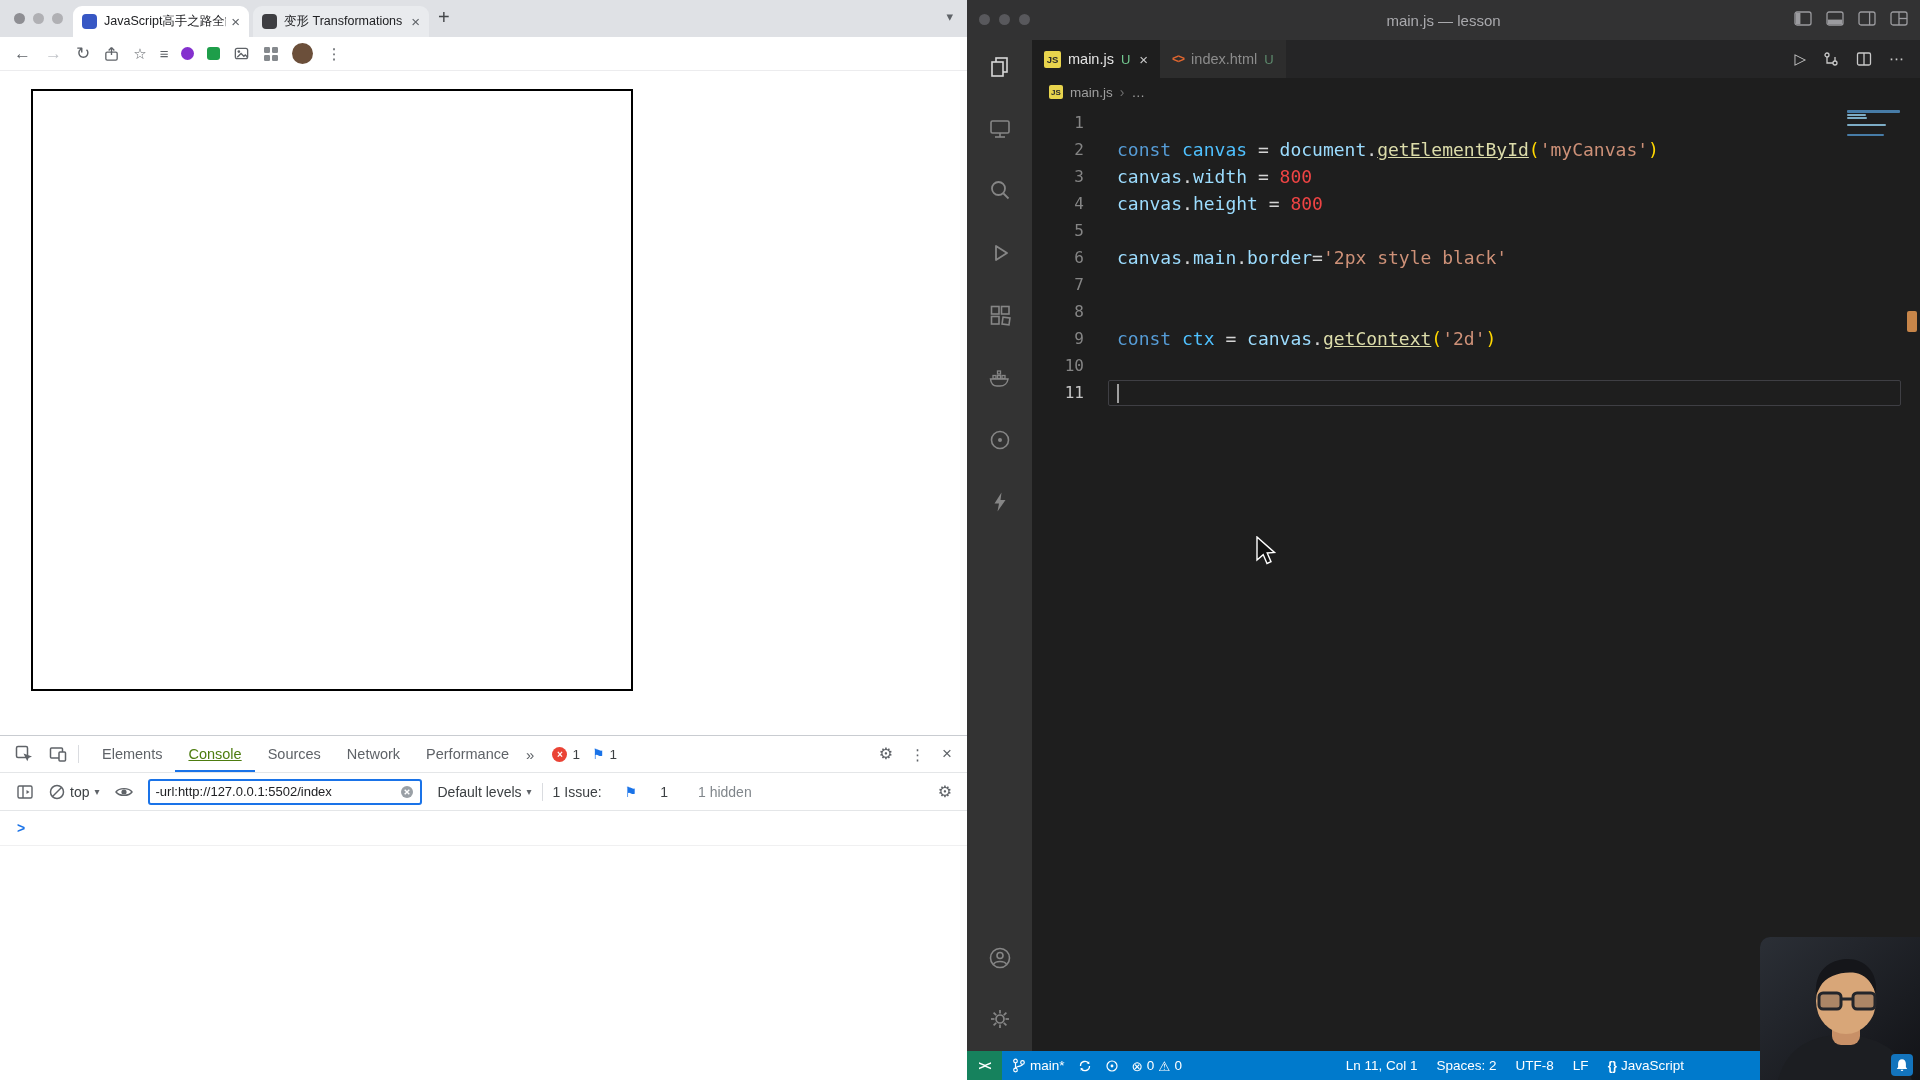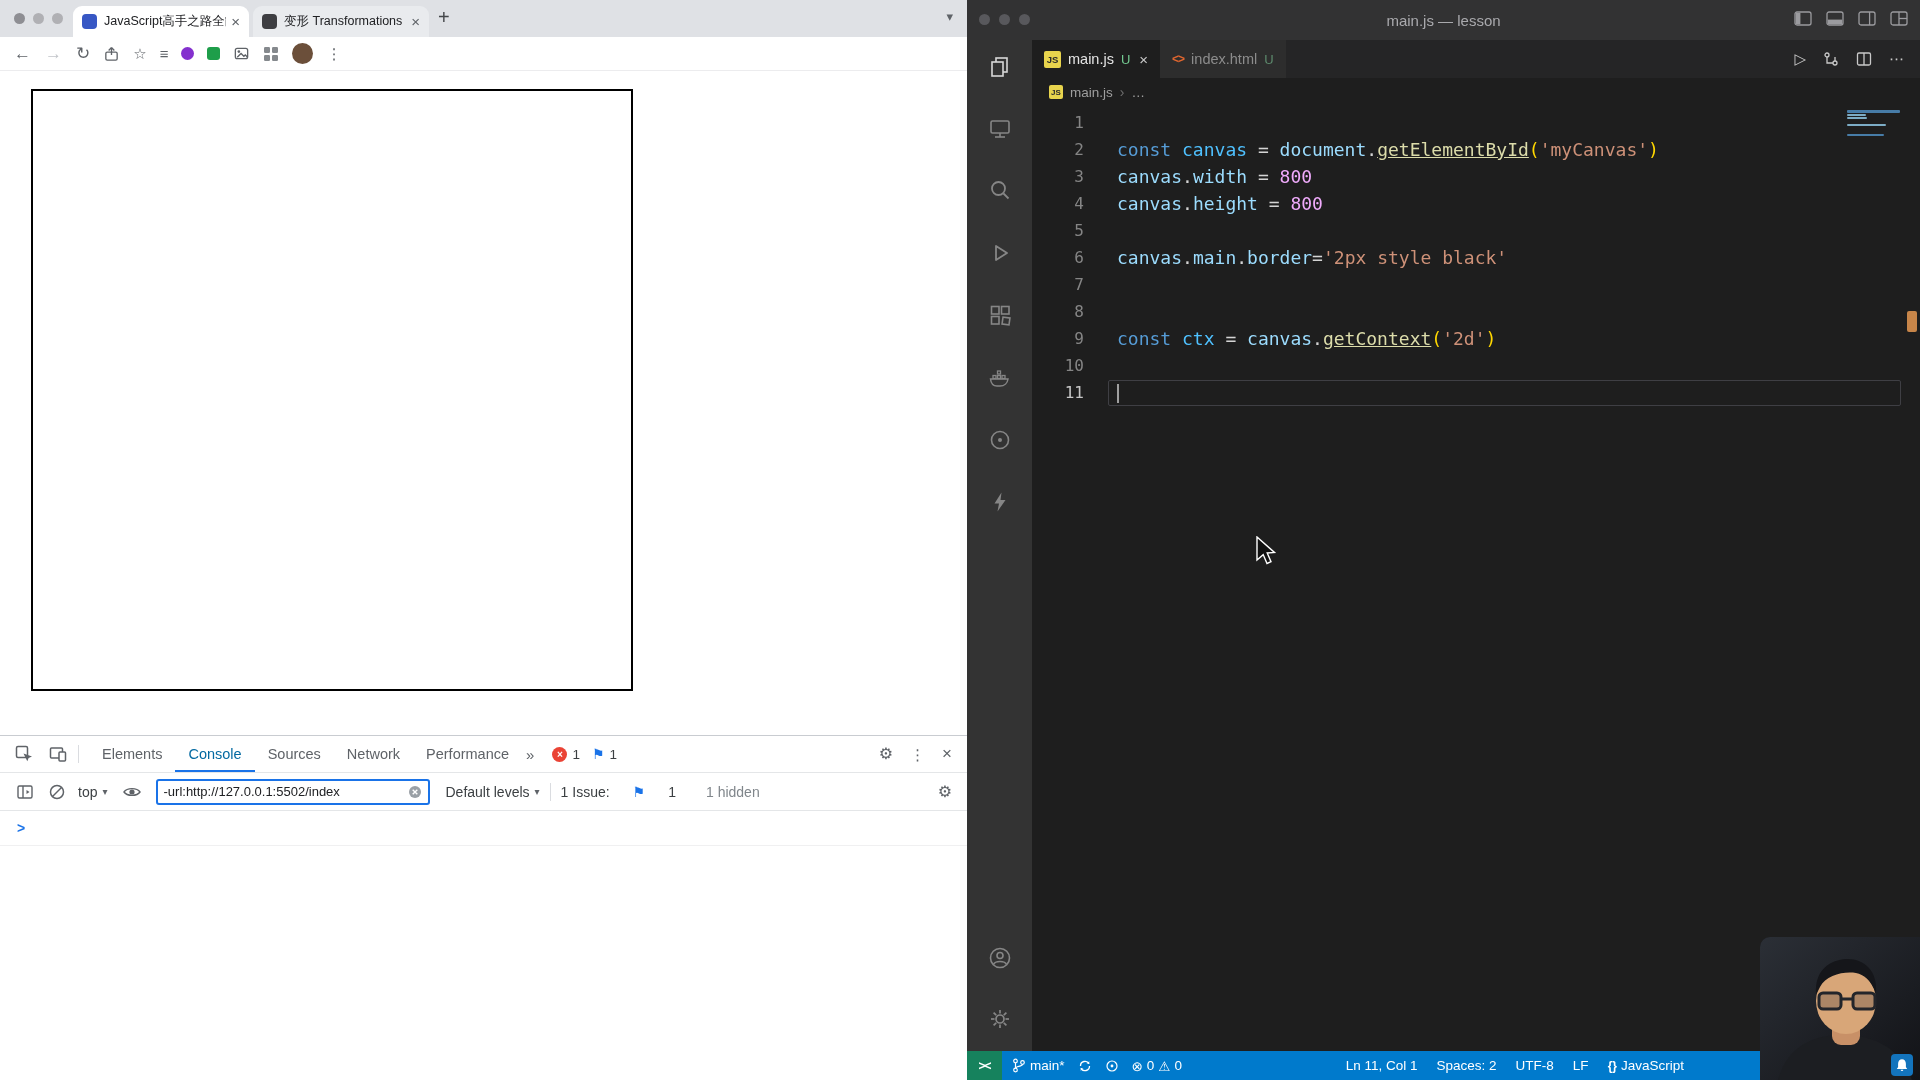--- a/index.html
+++ b/index.html
@@ -33,30 +33,30 @@
   .glyph{font-size:15px;line-height:1;}
 
   .c-page{position:absolute;left:0;top:71px;width:967px;height:664px;background:#fff;}
   .canvas-box{position:absolute;left:31px;top:18px;width:598px;height:598px;border:2px solid #000;background:#fff;}
 
   .devtools{position:absolute;left:0;top:735px;width:967px;height:345px;background:#fff;border-top:1px solid #c9ccd1;box-sizing:border-box;color:#3c4043;}
   .dt-tabs{height:36px;display:flex;align-items:center;border-bottom:1px solid #e4e6e8;font-size:14.5px;color:#5f6368;}
   .dt-itool{margin-left:14px;display:flex;align-items:center;}
   .dt-sep{width:1px;height:18px;background:#dadce0;margin:0 10px;}
   .dt-tab{padding:0 13px;height:36px;display:flex;align-items:center;box-sizing:border-box;}
-  .dt-tab.active{color:#0369a1;box-shadow:inset 0 -2px 0 #1a73e8;}
+  .dt-tab.active{color:#4d7c0f;box-shadow:inset 0 -2px 0 #1a73e8;text-decoration:underline;}
   .dt-more{margin:0 6px 0 4px;font-size:15px;}
   .badge{display:flex;align-items:center;gap:5px;margin-left:12px;font-size:13.5px;color:#3c4043;}
   .err-dot{width:15px;height:15px;border-radius:50%;background:#ea4335;color:#fff;font-size:10px;display:flex;align-items:center;justify-content:center;font-weight:bold;}
   .flag{color:#1a73e8;font-size:14px;}
   .dt-right{margin-left:auto;display:flex;align-items:center;gap:17px;margin-right:15px;color:#5f6368;}
   .dt-right .x{font-size:17px;}
 
   .dt-toolbar{height:37px;display:flex;align-items:center;border-bottom:1px solid #e4e6e8;font-size:14px;color:#3c4043;padding-left:8px;}
-  .dt-ctx{margin-left:12px;display:flex;align-items:center;gap:5px;}
+  .dt-ctx{margin-left:4px;display:flex;align-items:center;gap:5px;}
   .caret{font-size:10px;color:#5f6368;}
   .dt-filter{margin-left:14px;width:274px;height:26px;border:2px solid #1a73e8;border-radius:3px;display:flex;align-items:center;padding:0 6px;box-sizing:border-box;font-size:13px;color:#202124;}
   .dt-filter .val{white-space:nowrap;overflow:hidden;flex:1;}
   .dt-levels{margin-left:16px;display:flex;align-items:center;gap:5px;}
   .dt-issues{display:flex;align-items:center;gap:23px;}
   .dt-hidden{margin-left:30px;color:#80868b;}
   .dt-gear-r{margin-left:auto;margin-right:15px;color:#5f6368;font-size:16px;}
   .gear-glyph{font-size:16px;color:#5f6368;line-height:1;}
   .dt-console{position:relative;height:270px;}
   .dt-prompt-row{height:34px;border-bottom:1px solid #f0f0f1;display:flex;align-items:center;padding-left:17px;}
@@ -88,21 +88,21 @@
   .bc-sep{color:#6e6e6e;font-size:14px;}
 
   .vs-editor{position:absolute;left:65px;top:109px;width:888px;}
   .code-line{display:flex;height:27px;align-items:center;}
   .ln{width:52px;text-align:right;color:#858585;font-family:"DejaVu Sans Mono",monospace;font-size:16px;flex:none;}
   .lc{margin-left:24px;margin-right:19px;flex:1;position:relative;display:flex;align-items:center;padding-left:9px;font-family:"DejaVu Sans Mono",monospace;font-size:18px;white-space:pre;box-sizing:border-box;}
   .code-line.current .ln{color:#c6c6c6;}
   .code-line.current .lc{border:1px solid #3f3f44;border-radius:2px;height:26px;}
   .code-line.current .lc::after{content:"";position:absolute;left:8px;top:3px;width:2px;height:19px;background:#9f9f9f;}
   .tk-kw{color:#569cd6;}.tk-cvar{color:#4fc1ff;}.tk-vr{color:#9cdcfe;}.tk-fn{color:#dcdcaa;text-decoration:underline;}
-  .tk-str{color:#ce9178;}.tk-num{color:#f0abfc;}.tk-pl{color:#d4d4d4;}.tk-br{color:#ffd700;}
+  .tk-str{color:#ce9178;}.tk-num{color:#ef4444;}.tk-pl{color:#d4d4d4;}.tk-br{color:#ffd700;}
 
   .vs-minimap{position:absolute;right:13px;top:107px;width:60px;height:52px;}
   .mm-bar{position:absolute;height:2.2px;left:0;opacity:.75;border-radius:1px;}
   .ruler-mark{position:absolute;right:3px;top:311px;width:10px;height:21px;background:#c78549;border-radius:2px;}
 
   .vs-status{position:absolute;left:0;bottom:0;width:953px;height:29px;background:#007acc;display:flex;align-items:center;font-size:13.5px;color:#fff;}
   .st-remote{width:35px;height:29px;background:#16825d;display:flex;align-items:center;justify-content:center;font-weight:bold;font-size:12px;letter-spacing:-1px;flex:none;}
   .st-left{display:flex;align-items:center;gap:13px;margin-left:10px;}
   .st-item{display:flex;align-items:center;gap:4px;white-space:nowrap;}
   .st-right{margin-left:auto;display:flex;align-items:center;gap:19px;padding-right:236px;}

